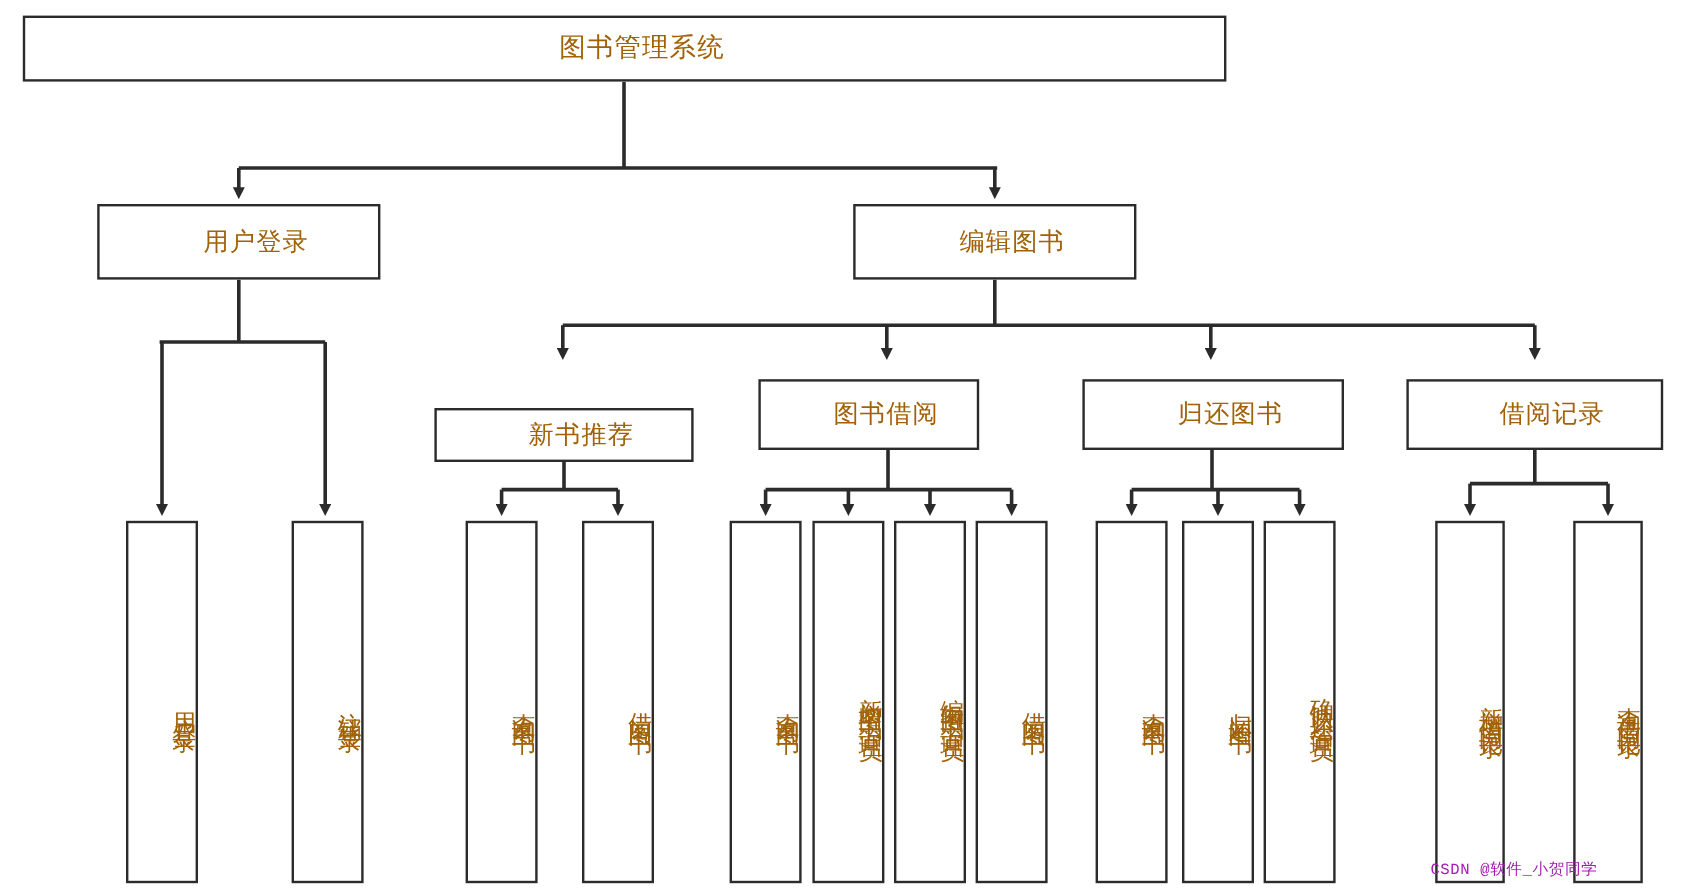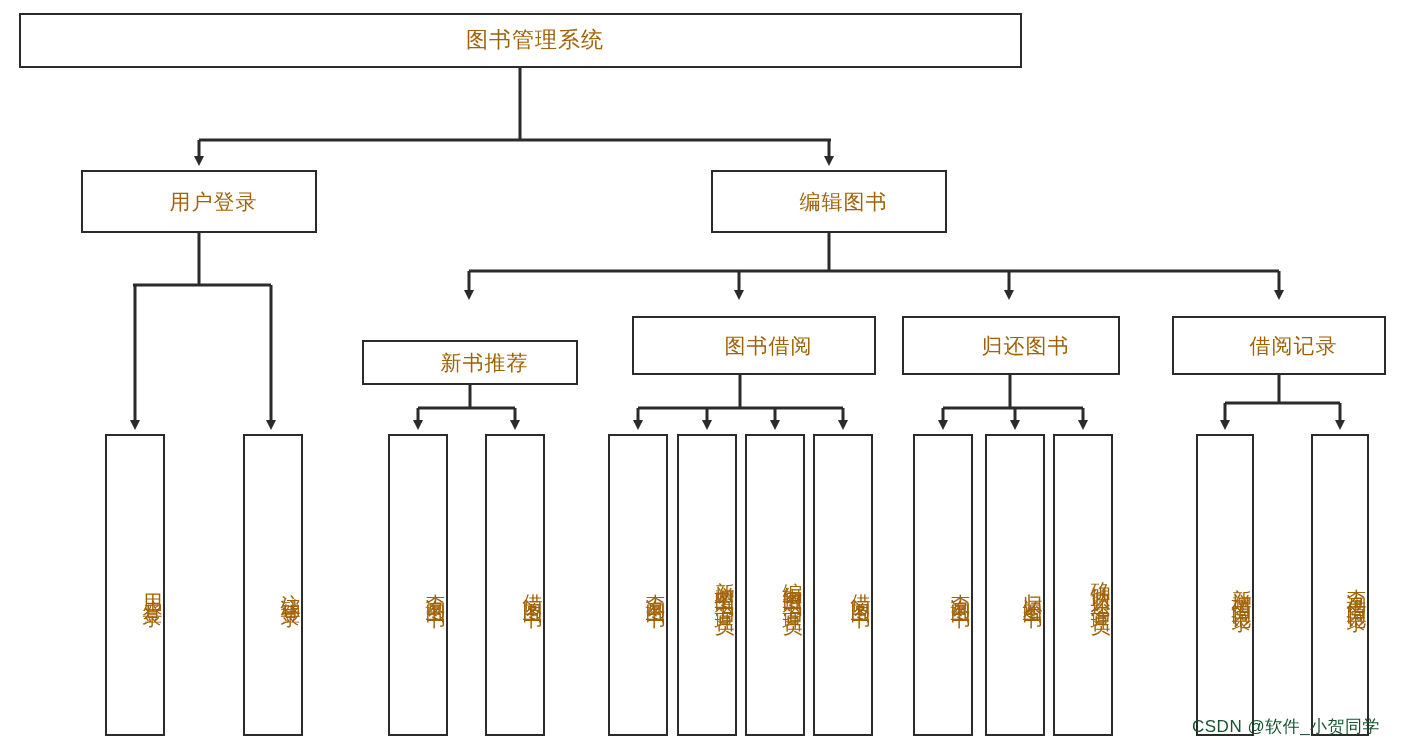--- a/index.html
+++ b/index.html
@@ -56,24 +56,25 @@
     line-height: 1.05;
   }
   .node.vert > span {
     writing-mode: vertical-rl;
     text-orientation: upright;
     display: block;
     white-space: nowrap;
   }
   .watermark {
     position: absolute;
-    color: #14532d;
-    font-size: 17px;
+    color: #a21caf;
+    font-size: 13px;
     letter-spacing: 0.5px;
     white-space: nowrap;
+    font-family: Liberation Mono, monospace;
   }
 </style>
 </head>
 <body>
 
 <div id="canvas">
 
   <svg id="edges" viewBox="0 0 1405 747" xmlns="http://www.w3.org/2000/svg">
     <defs>
       <marker id="arrow" markerWidth="10" markerHeight="10" refX="2" refY="5" orient="auto" markerUnits="userSpaceOnUse">
@@ -132,21 +133,21 @@
   <div class="node horiz" style="left:81px; top:170px; width:236px; height:63px;">
     <span>用户登录</span>
   </div>
   <div class="node horiz" style="left:711px; top:170px; width:236px; height:63px;">
     <span>编辑图书</span>
   </div>
 
   <div class="node horiz" style="left:362px; top:316px; width:216px; height:45px;margin-top:24px;">
     <span>新书推荐</span>
   </div>
-  <div class="node horiz" style="left:632px; top:316px; width:244px; height:59px;text-align:center;">
+  <div class="node horiz" style="left:632px; top:316px; width:184px; height:59px;text-align:center;">
     <span>图书借阅</span>
   </div>
   <div class="node horiz" style="left:902px; top:316px; width:218px; height:59px;">
     <span>归还图书</span>
   </div>
   <div class="node horiz" style="left:1172px; top:316px; width:214px; height:59px;align-items:center;">
     <span>借阅记录</span>
   </div>
 
   <div class="node vert" style="left:105px; top:434px; width:60px; height:302px;">

